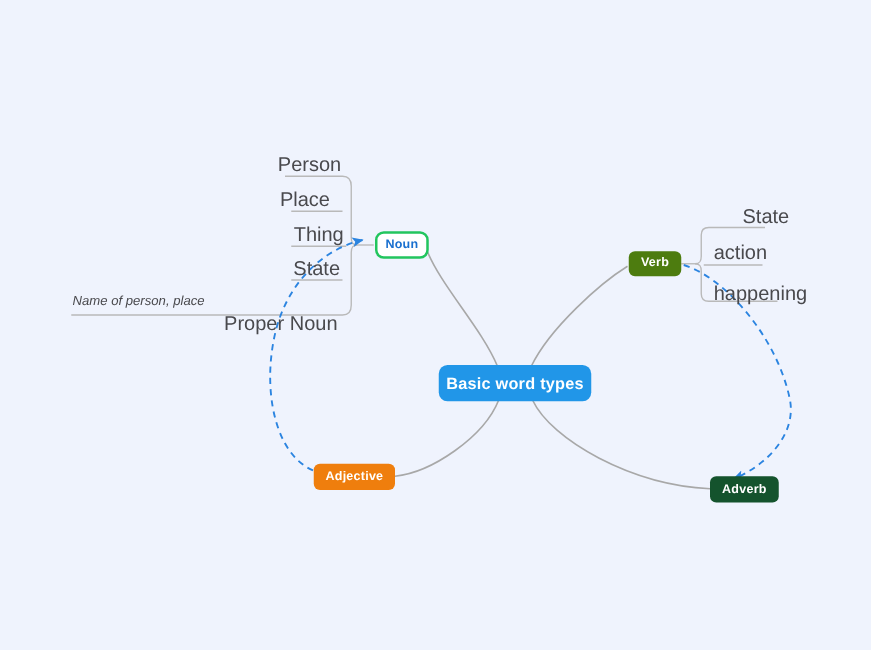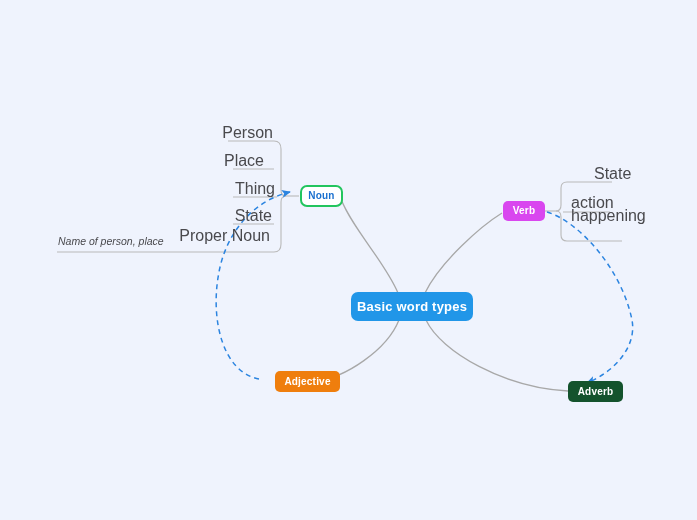--- a/index.html
+++ b/index.html
@@ -52,21 +52,21 @@
     letter-spacing: .2px;
     padding: 0 10px;
   }
   .node-noun {
     background: #ffffff;
     border: 2px solid #22c55e;
     color: #1a70cf;
     border-radius: 7px;
   }
   .node-verb {
-    background: #d946ef;
+    background: #4d7c0f;
     color: #ffffff;
   }
   .node-adjective {
     background: #ef7e0d;
     color: #ffffff;
   }
   .node-adverb {
     background: #14532d;
     color: #ffffff;
   }
@@ -133,21 +133,21 @@
   </div>
 
   <div class="node node-branch node-noun" style="left:300px; top:185px; width:43px; height:22px;">
     <span>Noun</span>
   </div>
 
   <div class="node node-branch node-verb" style="left:503px; top:201px; width:42px; height:20px;">
     <span>Verb</span>
   </div>
 
-  <div class="node node-branch node-adjective" style="left:251px; top:371px; width:65px; height:21px;margin-left:24px;">
+  <div class="node node-branch node-adjective" style="left:251px; top:371px; width:65px; height:21px;">
     <span>Adjective</span>
   </div>
 
   <div class="node node-branch node-adverb" style="left:568px; top:381px; width:55px; height:21px;">
     <span>Adverb</span>
   </div>
 
   <div class="leaf leaf-right" style="left:173px; top:125px; width:100px;">
     <span>Person</span>
   </div>
@@ -157,33 +157,33 @@
   </div>
 
   <div class="leaf leaf-right" style="left:175px; top:181px; width:100px;">
     <span>Thing</span>
   </div>
 
   <div class="leaf leaf-right" style="left:172px; top:208px; width:100px;">
     <span>State</span>
   </div>
 
-  <div class="leaf leaf-right" style="left:170px; top:228px; width:100px;">
+  <div class="leaf leaf-right" style="left:170px; top:252px; width:100px;">
     <span>Proper Noun</span>
   </div>
 
   <div class="leaf leaf-small" style="left:58px; top:236px; width:150px;font-style:italic;">
     <span>Name of person, place</span>
   </div>
 
   <div class="leaf" style="left:594px; top:166px; width:110px;">
     <span>State</span>
   </div>
 
   <div class="leaf" style="left:571px; top:195px; width:110px;">
     <span>action</span>
   </div>
 
-  <div class="leaf" style="left:571px; top:208px; width:110px;">
+  <div class="leaf" style="left:571px; top:228px; width:110px;">
     <span>happening</span>
   </div>
 
 </div>
 
 </body></html>

